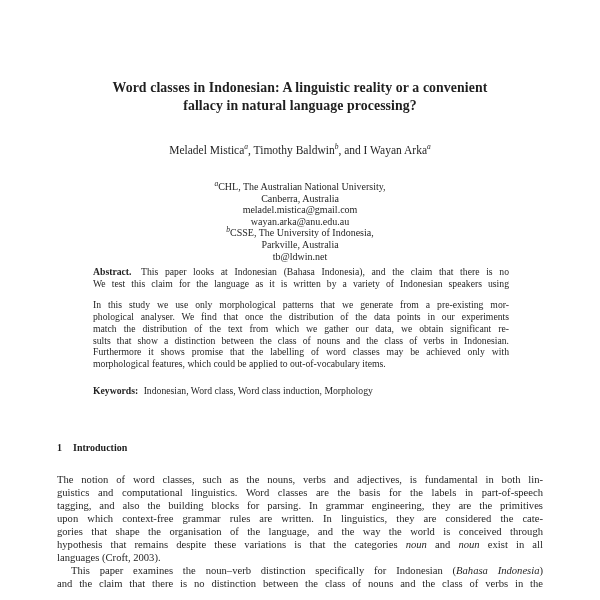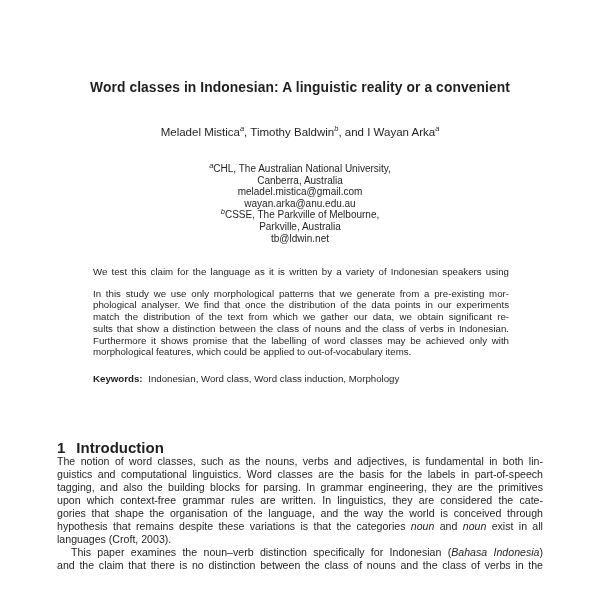--- a/index.html
+++ b/index.html
@@ -3,21 +3,21 @@
 <meta charset="utf-8">
 <style>
   * { margin: 0; padding: 0; box-sizing: border-box; }
   html, body { background: #ffffff; }
   .page {
     position: relative;
     width: 600px;
     height: 600px;
     background: #ffffff;
     overflow: hidden;
-    font-family: Liberation Sans, sans-serif;
+    font-family: Liberation Serif, serif;
     color: #1f1f1f;
   }
   .title-block { position: absolute; left: 0; right: 0; top: 79px; text-align: center; }
   .paper-title { font-size: 13.8px; font-weight: bold; line-height: 18px; letter-spacing: 0.1px; }
   .tline { display: block; }
   .authors { margin-top: 28px; font-size: 11.5px; line-height: 14px; }
   sup.affsup { font-size: 7.5px; font-style: italic; vertical-align: super; line-height: 0; }
   .affils { margin-top: 24px; font-size: 10px; line-height: 11.6px; }
   .affil-line { display: block; }
   .abstract {
@@ -26,49 +26,51 @@
   }
   .jline { text-align: justify; text-align-last: justify; white-space: nowrap; }
   .jline.endl { text-align-last: left; }
   .gap-para { height: 10px; }
   .gap-kw { height: 15px; }
   .abs-label, .kw-label { font-weight: bold; margin-right: 3px; }
   .bodysec {
     position: absolute; left: 57px; top: 441px; width: 486px;
     font-size: 10.6px; line-height: 13px;
   }
-  .sec-head { font-size: 15px; font-weight: bold; line-height: 14px; margin-bottom: 0; }
+  .sec-head { font-size: 10px; font-weight: bold; line-height: 14px; margin-bottom: 18px; }
   .sec-num { margin-right: 11px; }
   .indent { text-indent: 14px; }
   i.term { font-style: italic; }
 </style>
 </head>
 <body>
 
 <div class="page">
 
   <header class="title-block">
     <h1 class="paper-title">
         <span class="tline">Word classes in Indonesian: A linguistic reality or a convenient</span>
+        <span class="tline">fallacy in natural language processing?</span>
       </h1>
 
     <div class="authors"><span>Meladel Mistica</span><sup class="affsup">a</sup><span>, Timothy Baldwin</span><sup class="affsup">b</sup><span>, and I Wayan Arka</span><sup class="affsup">a</sup></div>
 
     <div class="affils">
       <div class="affil-line"><sup class="affsup">a</sup><span>CHL, The Australian National University,</span></div>
       <div class="affil-line">Canberra, Australia</div>
       <div class="affil-line">meladel.mistica@gmail.com</div>
       <div class="affil-line">wayan.arka@anu.edu.au</div>
-      <div class="affil-line"><sup class="affsup">b</sup><span>CSSE, The Parkville of Melbourne,</span></div>
+      <div class="affil-line"><sup class="affsup">b</sup><span>CSSE, The University of Indonesia,</span></div>
       <div class="affil-line">Parkville, Australia</div>
       <div class="affil-line">tb@ldwin.net</div>
     </div>
   </header>
 
   <section class="abstract">
+    <div class="jline"><b class="abs-label">Abstract.</b> <span>This paper looks at Indonesian (Bahasa Indonesia), and the claim that there is no</span></div>
     <div class="jline">We test this claim for the language as it is written by a variety of Indonesian speakers using</div>
 
     <div class="gap-para"></div>
 
     <div class="jline">In this study we use only morphological patterns that we generate from a pre-existing mor-</div>
     <div class="jline">phological analyser. We find that once the distribution of the data points in our experiments</div>
     <div class="jline">match the distribution of the text from which we gather our data, we obtain significant re-</div>
     <div class="jline">sults that show a distinction between the class of nouns and the class of verbs in Indonesian.</div>
     <div class="jline">Furthermore it shows promise that the labelling of word classes may be achieved only with</div>
     <div class="jline endl">morphological features, which could be applied to out-of-vocabulary items.</div>

